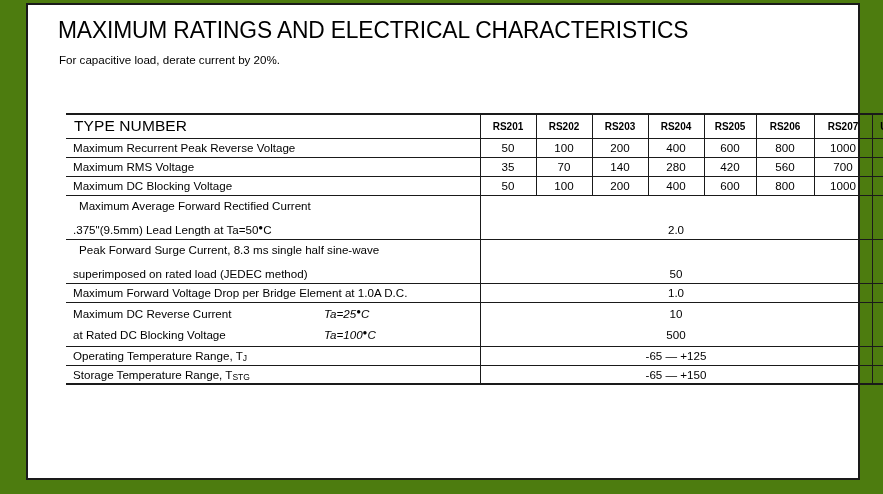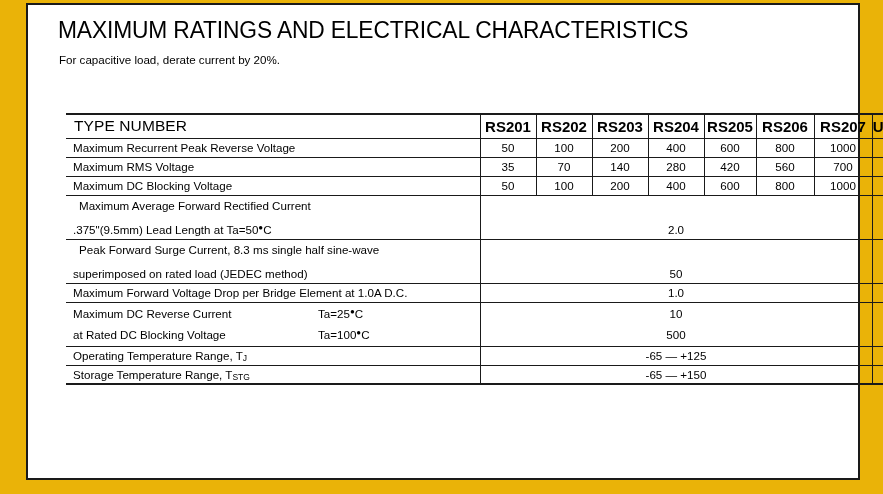--- a/index.html
+++ b/index.html
@@ -13,21 +13,21 @@
     font-family: "Liberation Sans", sans-serif;
     color: #000000;
     overflow: hidden;
   }
 
   #page {
     position: absolute;
     left: 0; top: 0;
     width: 883px;
     height: 494px;
-    background: #eab308;
+    background: #4d7c0f;
   }
 
   
   #frame {
     position: absolute;
     left: 26px;
     top: 3px;
     width: 834px;
     height: 477px;
     border: 2px solid #1a1a1a;
@@ -102,21 +102,21 @@
   }
   .num {
     text-align: center;
   }
   .units {
     text-align: center;
   }
 
   td.hdr {
     font-weight: bold;
-    font-size: 15px;
+    font-size: 10px;
     text-align: center;
   }
   td.typehdr {
     font-size: 15.5px;
     font-weight: 400;
     text-align: left;
     padding-left: 8px !important;
     letter-spacing: 0.1px;
   }
 
@@ -136,22 +136,23 @@
     white-space: nowrap;
   }
   .twoline .l2 {
     position: absolute;
     left: 7px;
     bottom: 3px;
     white-space: nowrap;
   }
   .tab-a {
     position: absolute;
-    left: 252px;
-    white-space: nowrap;
+    left: 258px;
+    white-space: nowrap;
+    font-style: italic;
   }
   .val-bottom {
     position: relative;
     height: 44px;
   }
   .val-bottom span {
     position: absolute;
     left: 0; right: 0;
     bottom: 3px;
     text-align: center;

